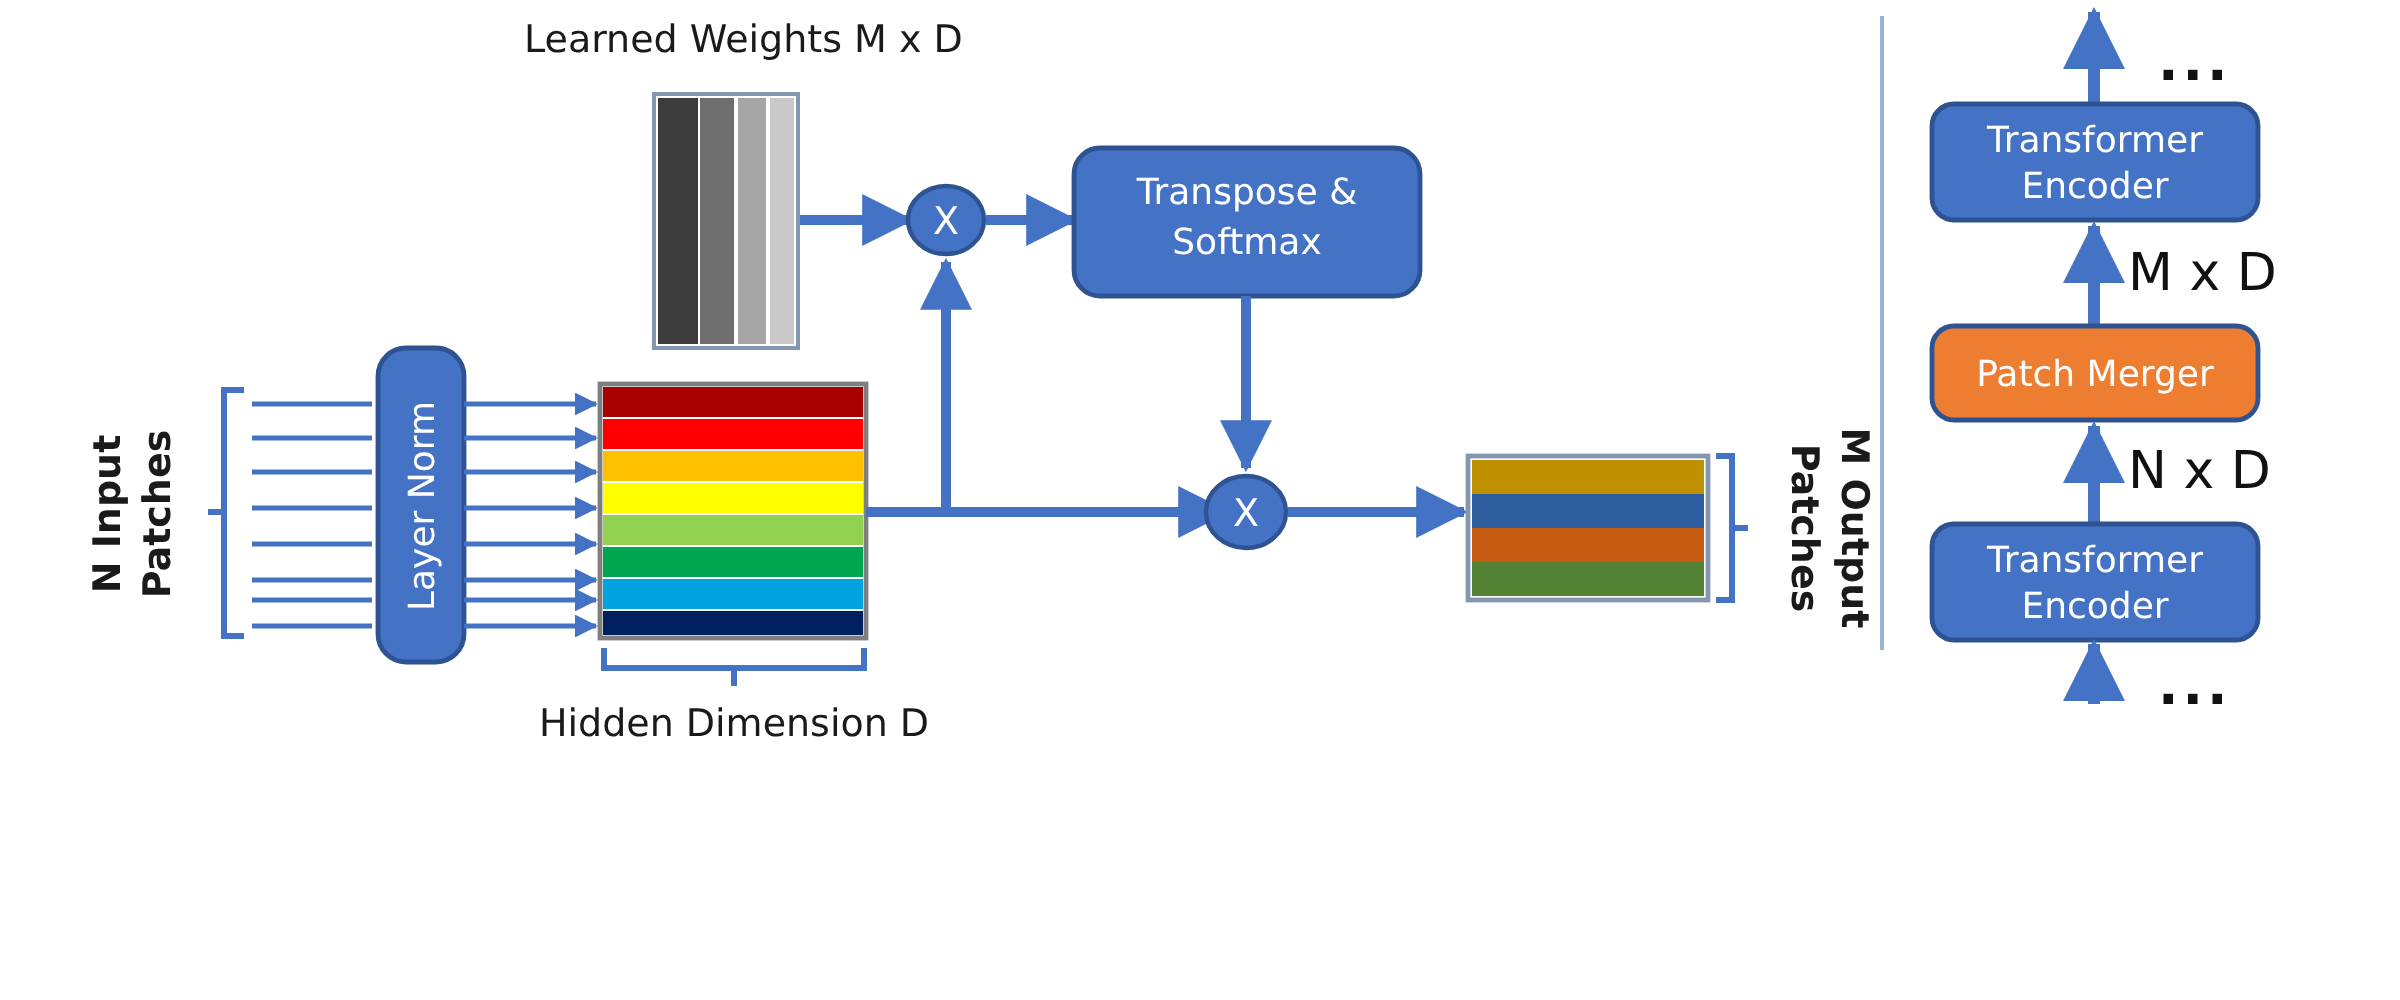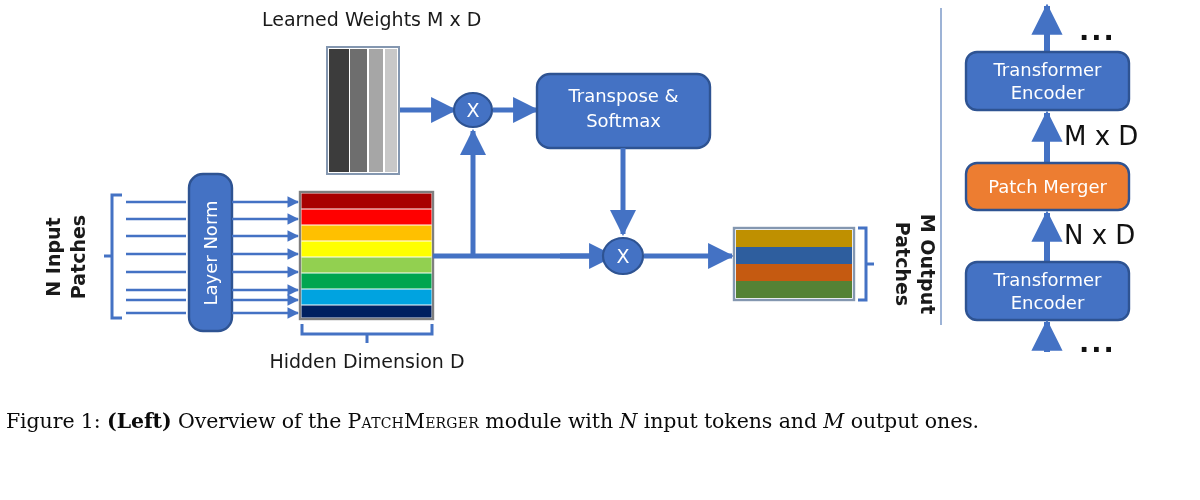--- a/index.html
+++ b/index.html
@@ -223,14 +223,13 @@
       <text class="box-text" x="1047.5" y="309" text-anchor="middle">Encoder</text>
     </g>
 
     <line x1="1047" y1="352" x2="1047" y2="322" stroke="#4472C4" stroke-width="6" marker-end="url(#ah)"></line>
     <text class="dots" x="1079" y="352">...</text>
 
   </svg>
 </div>
 
 <div id="caption">
-  <div class="cap-line"><span>Figure 1: </span><span class="b">(Left)</span><span> Overview of the </span><span class="sc">PatchMerger</span><span> module with </span><span class="it">N</span><span> input tokens and </span><span class="it">M</span><span> output ones.</span></div>
 </div>
 
 </body></html>

